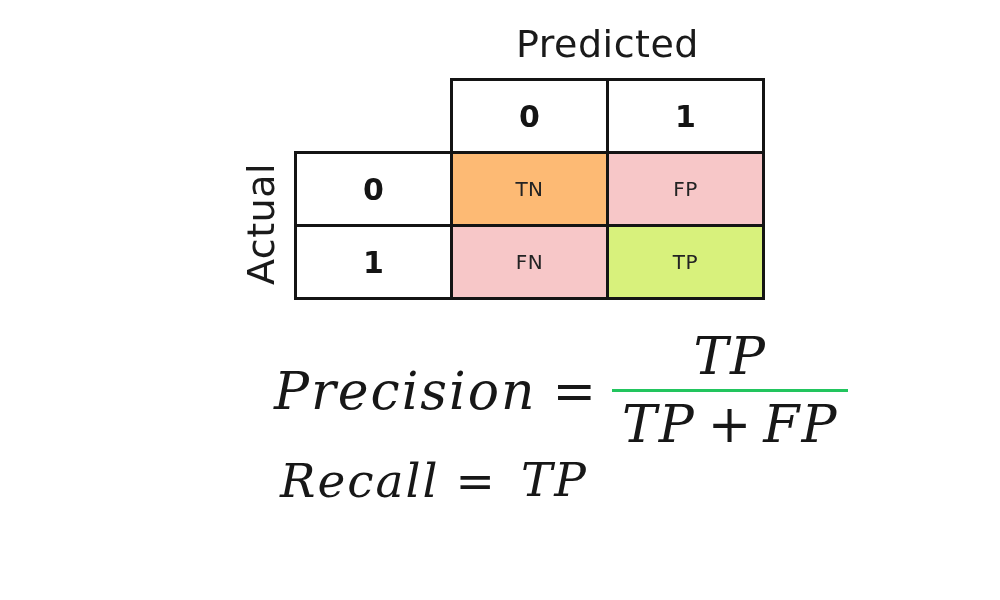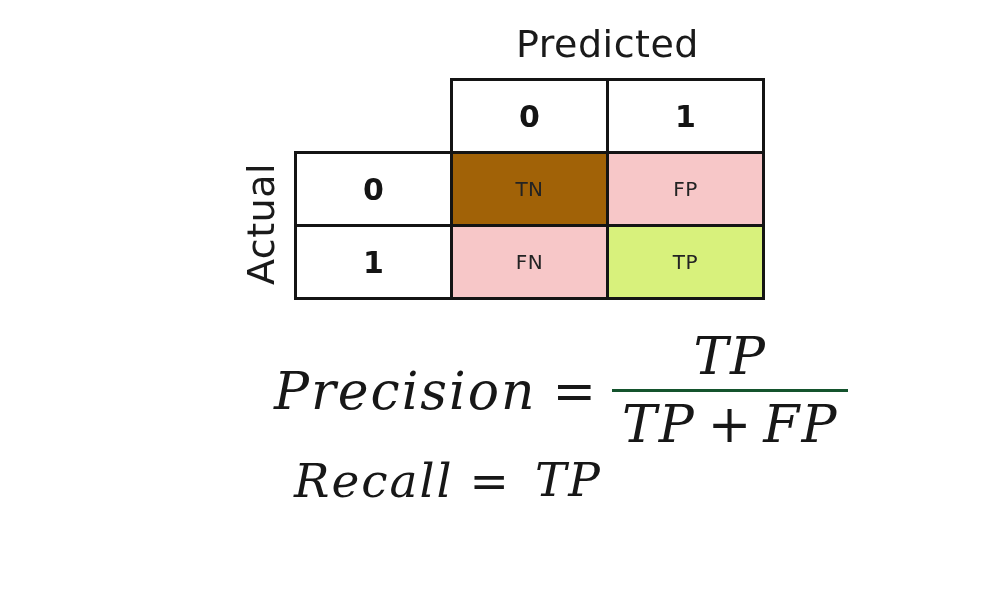--- a/index.html
+++ b/index.html
@@ -91,23 +91,23 @@
   .formula .op  { font-style: normal; }
   .formula .eq  { margin: 0 16px; }
   .formula .plus { margin: 0 12px; }
   .frac {
     display: inline-flex;
     flex-direction: column;
     align-items: center;
     line-height: 1.18;
   }
   .frac .num { padding: 0 10px 2px; }
-  .frac .den { border-top: 3px solid #14532d; padding: 2px 10px 0; }
+  .frac .den { border-top: 3px solid #22c55e; padding: 2px 10px 0; }
   .formula-precision { left: 274px; top: 326px; font-size: 52px; }
-  .formula-recall    { left: 294px; top: 452px; font-size: 47px; }
+  .formula-recall    { left: 280px; top: 452px; font-size: 47px; }
 </style>
 </head>
 <body style="background: rgb(255, 255, 255);">
 
 <div class="canvas">
 
   <div class="predicted-label">Predicted</div>
 
   <div class="actual-label-box">
     <span>Actual</span>
@@ -115,21 +115,21 @@
 
   <table class="cm">
     <tbody>
         <tr>
       <td class="blank"></td>
       <th class="hdr">0</th>
       <th class="hdr">1</th>
     </tr>
     <tr>
       <th class="hdr">0</th>
-      <td class="cell" style="background: #a16207;">TN</td>
+      <td class="cell" style="background: #fdba74;">TN</td>
       <td class="cell" style="background: rgb(247, 199, 200);">FP</td>
     </tr>
     <tr>
       <th class="hdr">1</th>
       <td class="cell" style="background: rgb(247, 199, 200);">FN</td>
       <td class="cell" style="background: rgb(216, 241, 124);">TP</td>
     </tr>
   </tbody>
     </table>
 

